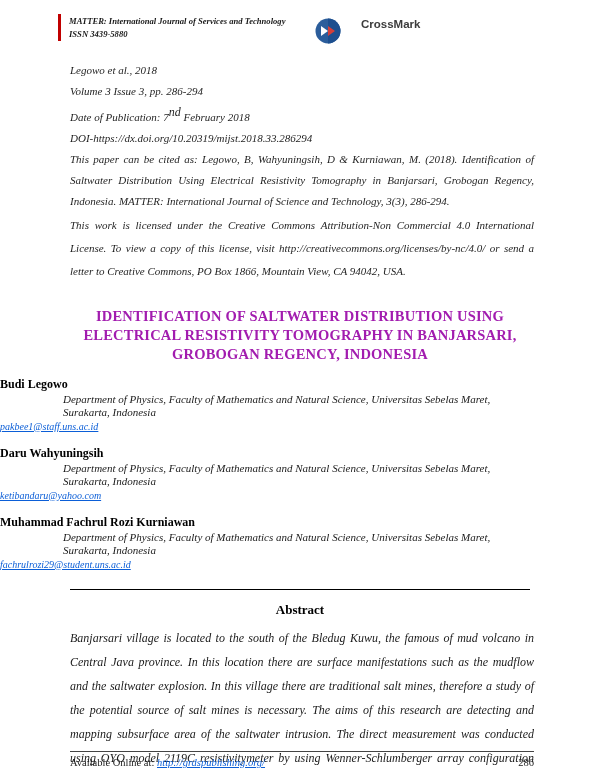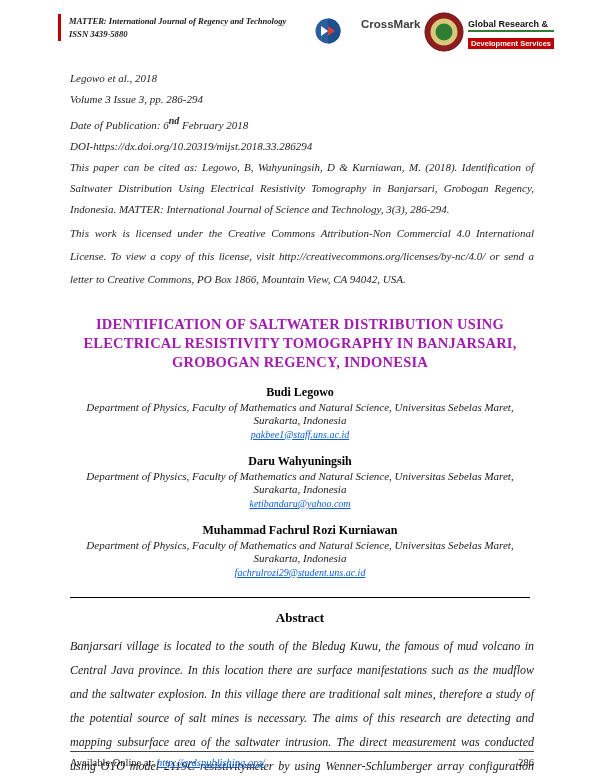--- a/index.html
+++ b/index.html
@@ -18,25 +18,25 @@
   .grds { display:flex; align-items:center; gap:4px; margin-left:auto; }
   .grds-text { font-family:"Liberation Sans", sans-serif; }
   .grds-line1 { font-size:9px; font-weight:bold; color:#111; border-bottom:2px solid #2E7D32; padding-bottom:1px; white-space:nowrap; }
   .grds-line2 { font-size:7.5px; font-weight:bold; color:#ffffff; background:#C00000; padding:1px 3px; white-space:nowrap; }
 
   
   .meta { margin:12px 66px 0 70px; font-style:italic; font-size:11px; color:#1f1f1f; }
   .meta-line { line-height:21px; }
   .meta-par { line-height:21px; text-align:justify; }
   .meta-license { line-height:23px; text-align:justify; margin-top:2px; }
-  sup { font-size:10px;font-weight:bold; }
+  sup { font-size:12px; }
 
   
   .paper-title { margin:24px auto 0; width:470px; text-align:center; font-weight:bold; font-size:14.5px; line-height:19px; color:#a21caf; letter-spacing:.2px; }
-  .author-block { text-align:center; margin-top:13px; }
+  .author-block { text-align:left; margin-top:13px; }
   .author-name { font-weight:bold; font-size:12px; line-height:15px; color:#000; }
   .author-aff { font-style:italic; font-size:11px; line-height:13.5px; margin:1px auto 0; width:474px; }
   .author-email { font-style:italic; font-size:10px; line-height:13px; }
   .link { color:#0B5ED7; text-decoration:underline; cursor:pointer; }
 
   
   .rule { margin:18px 70px 0 70px; border-top:1.6px solid #000; }
   .abstract-heading { text-align:center; font-weight:bold; font-size:13px; line-height:16px; margin-top:12px; color:#000; }
   .abstract-text { margin:8px 66px 0 70px; font-style:italic; font-size:12px; line-height:24px; text-align:justify; }
 
@@ -45,56 +45,42 @@
   .footer-left { white-space:nowrap; }
 </style>
 </head>
 <body>
 
 <div class="page">
 
   <div class="page-header">
     <div class="accent-bar"></div>
     <div class="journal-block">
-      <div>MATTER: International Journal of Regency and Technology</div>
+      <div>MATTER: International Journal of Services and Technology</div>
       <div>ISSN 3439-5880</div>
     </div>
 
     <div class="crossmark">
       <span>
         <svg width="26" height="26" viewBox="0 0 26 26" aria-hidden="true">
           <circle cx="13" cy="13" r="12.5" fill="#2B5D9B"></circle>
           <path d="M13 .5 A12.5 12.5 0 0 1 13 25.5 Z" fill="#1D4F8F"></path>
           <path d="M6 8 l7 5 -7 5 z" fill="#ffffff"></path>
           <path d="M13 8 l7 5 -7 5 z" fill="#D43F3A"></path>
         </svg>
       </span>
       <span class="crossmark-label">CrossMark</span>
     </div>
 
-    <div class="grds">
-      <span>
-        <svg width="40" height="40" viewBox="0 0 40 40" aria-hidden="true">
-          <circle cx="20" cy="20" r="19" fill="#8F1D1D"></circle>
-          <circle cx="20" cy="20" r="13.5" fill="#D8C87A"></circle>
-          <circle cx="20" cy="20" r="8.5" fill="#2E7D32"></circle>
-          <circle cx="20" cy="20" r="19" fill="none" stroke="#5E1010" stroke-width="1"></circle>
-        </svg>
-      </span>
-      <span class="grds-text">
-        <span class="grds-line1" style="display:block">Global Research &amp;</span>
-        <span class="grds-line2" style="display:inline-block">Development Services</span>
-      </span>
-    </div>
   </div>
 
   <div class="meta">
     <div class="meta-line">Legowo et al., 2018</div>
     <div class="meta-line">Volume 3 Issue 3, pp. 286-294</div>
-    <div class="meta-line"><span>Date of Publication: 6</span><sup>nd</sup><span> February 2018</span></div>
+    <div class="meta-line"><span>Date of Publication: 7</span><sup>nd</sup><span> February 2018</span></div>
     <div class="meta-line">DOI-https://dx.doi.org/10.20319/mijst.2018.33.286294</div>
     <div class="meta-par">This paper can be cited as: Legowo, B, Wahyuningsih, D &amp; Kurniawan, M. (2018). Identification of Saltwater Distribution Using Electrical Resistivity Tomography in Banjarsari, Grobogan Regency, Indonesia. MATTER: International Journal of Science and Technology, 3(3), 286-294.</div>
     <div class="meta-license">This work is licensed under the Creative Commons Attribution-Non Commercial 4.0 International License. To view a copy of this license, visit http://creativecommons.org/licenses/by-nc/4.0/ or send a letter to Creative Commons, PO Box 1866, Mountain View, CA 94042, USA.</div>
   </div>
 
   <div class="paper-title">IDENTIFICATION OF SALTWATER DISTRIBUTION USING ELECTRICAL RESISTIVITY TOMOGRAPHY IN BANJARSARI, GROBOGAN REGENCY, INDONESIA</div>
 
   <div class="author-block">
     <div class="author-name">Budi Legowo</div>
     <div class="author-aff">Department of Physics, Faculty of Mathematics and Natural Science, Universitas Sebelas Maret, Surakarta, Indonesia</div>

